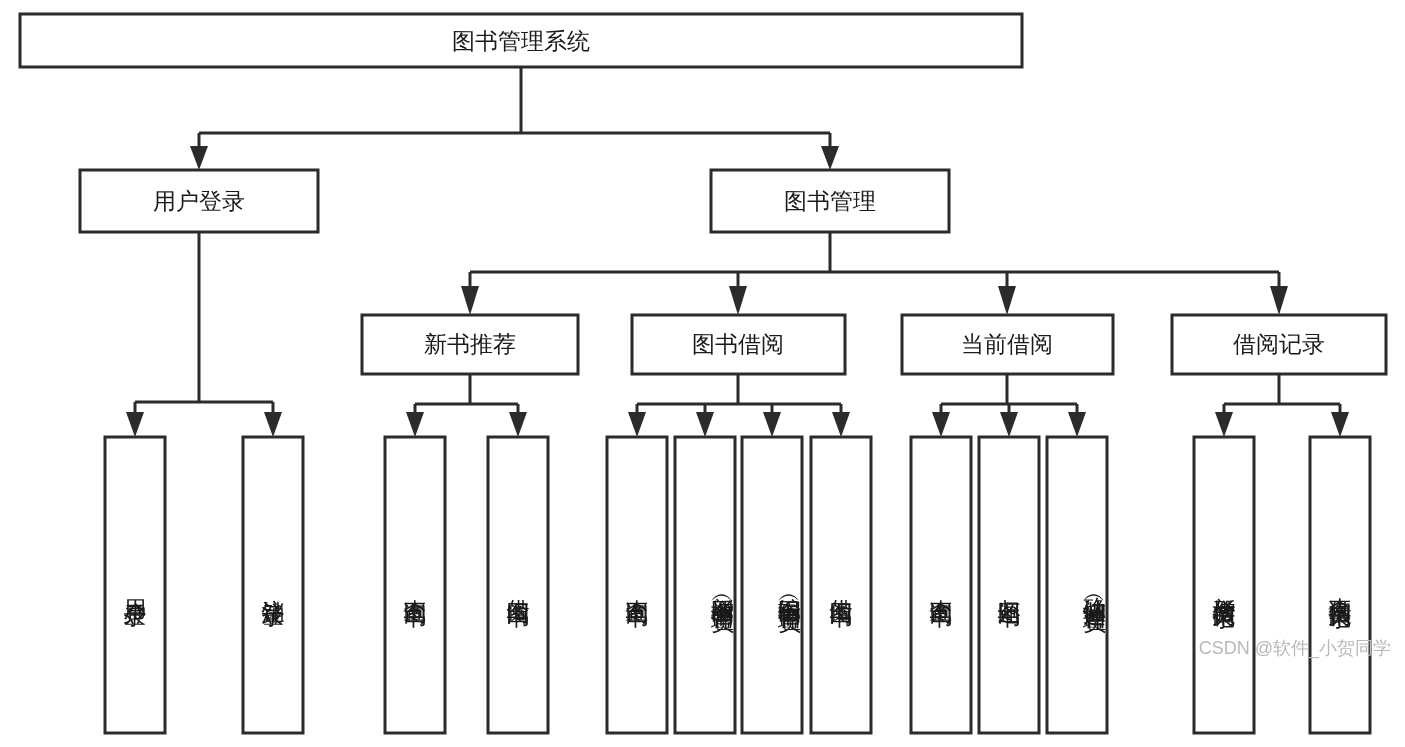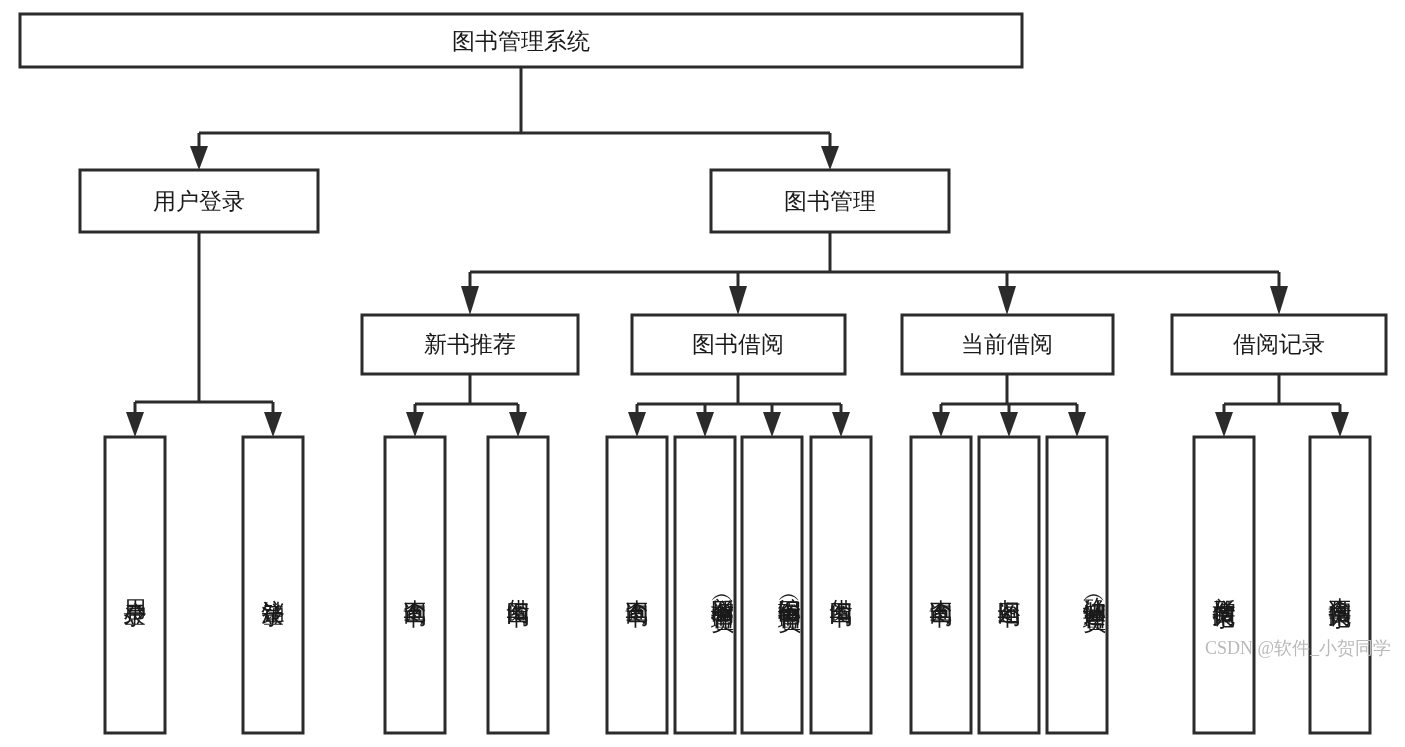--- a/index.html
+++ b/index.html
@@ -65,21 +65,21 @@
     align-items: flex-start;
     justify-content: center;
   }
   .vlabel.center-v {
     align-items: center;
   }
   #watermark {
     position: absolute;
     right: 14px;
     bottom: 6px;
-    font-family: Liberation Serif, serif;
+    font-family: Liberation Sans, sans-serif;
     font-size: 18px;
     color: #b9b9b9;
     white-space: nowrap;
     pointer-events: none;
     margin-top: 15px;
   }
 </style>
 </head>
 <body>
 

